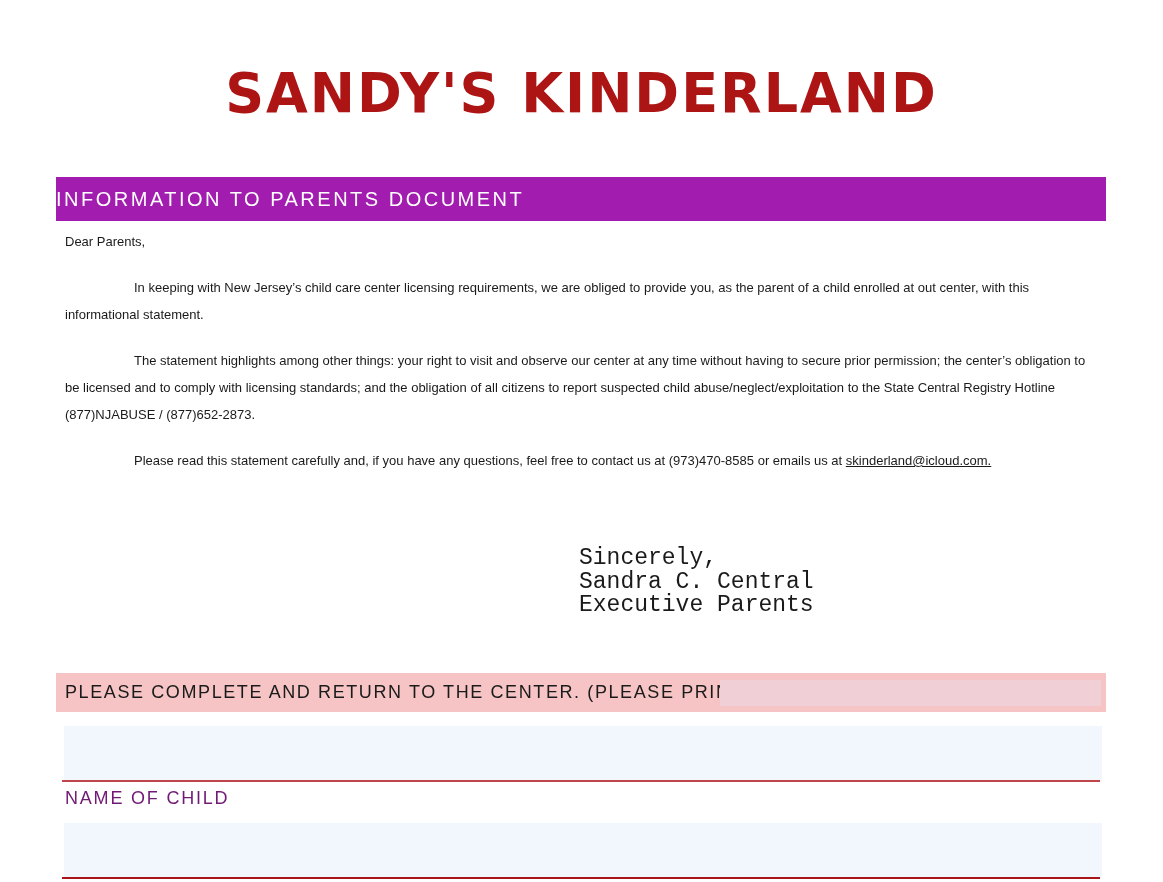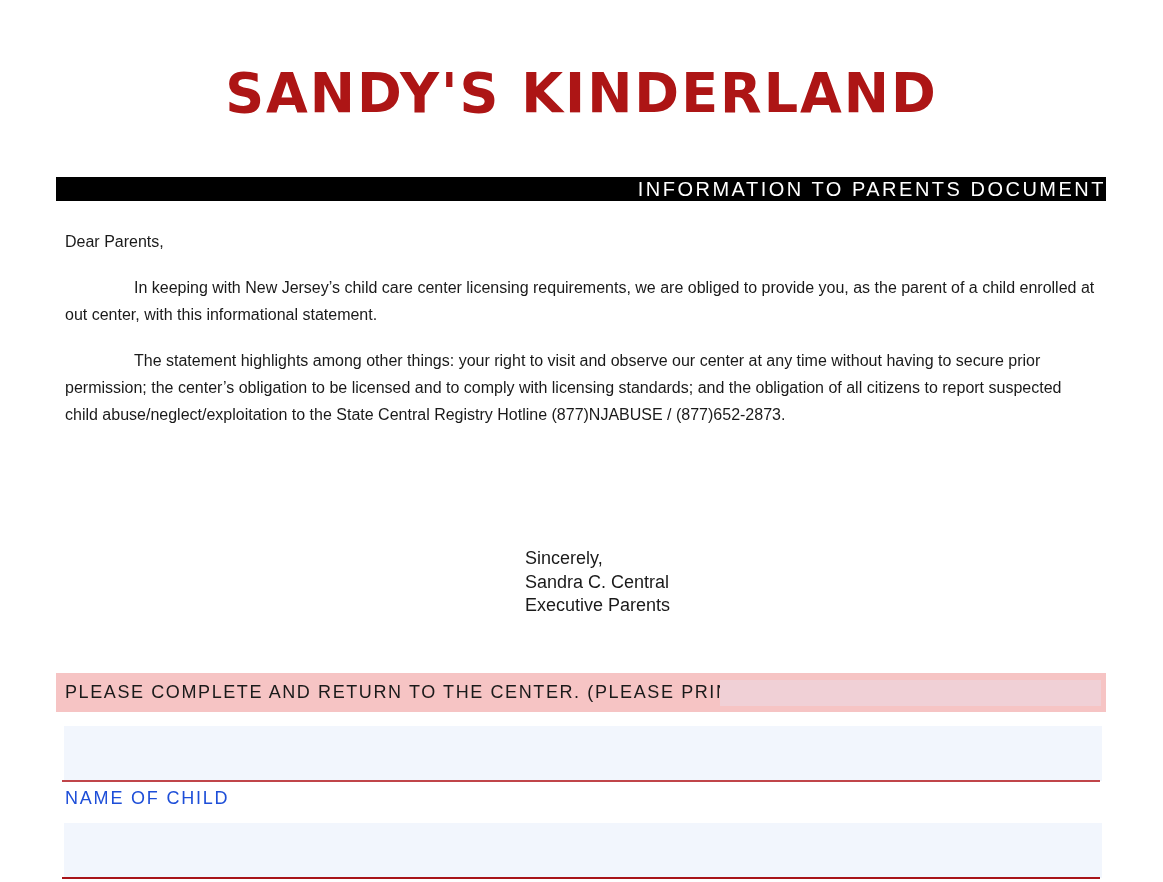--- a/index.html
+++ b/index.html
@@ -8,36 +8,36 @@
       font-family: "Liberation Sans", "DejaVu Sans", sans-serif;
       color: #1a1a1a;
     }
     .title {
       position: absolute; left: 0; top: 62px; width: 1163px; text-align: center;
       font-family: "DejaVu Sans", sans-serif; font-weight: bold;
       font-size: 54px; letter-spacing: 2px; color: #ad1515;
       transform: scaleY(1.02);
     }
     .banner {
-      position: absolute; left: 56px; top: 177px; width: 1050px; height: 24px;
-      background: #000000; color: #ffffff;
-      display: flex; align-items: center; justify-content: flex-end;
+      position: absolute; left: 56px; top: 177px; width: 1050px; height: 44px;
+      background: #a21caf; color: #ffffff;
+      display: flex; align-items: center; justify-content: flex-start;
       font-size: 20px; letter-spacing: 2.5px;
     }
     .letter {
       position: absolute; left: 65px; top: 228px; width: 1030px;
-      font-size: 16px; line-height: 27px; color: #1a1a1a;
+      font-size: 13px; line-height: 27px; color: #1a1a1a;
     }
     .letter p { margin: 0 0 19px 0; }
     .letter .greet { margin-bottom: 19px; }
     .indent { display: inline-block; width: 69px; }
     .email { text-decoration: underline; color: #1a1a1a; }
     .sign {
-      position: absolute; left: 525px; top: 547px;
-      font-size: 18px; line-height: 23.5px;
+      position: absolute; left: 579px; top: 547px;
+      font-size: 23px; line-height: 23.5px; font-family: Liberation Mono, monospace;
     }
     .sign div { white-space: nowrap; }
     .form-banner {
       position: absolute; left: 56px; top: 673px; width: 1050px; height: 39px;
       background: #f6c4c4;
     }
     .form-banner .label {
       position: absolute; left: 9px; top: 0; height: 39px; line-height: 39px;
       font-size: 18px; letter-spacing: 1.6px; color: #1a1a1a; white-space: nowrap;
     }
@@ -48,36 +48,37 @@
     .field {
       position: absolute; left: 64px; width: 1038px; height: 55px;
       background: #f2f6fd;
     }
     .field-line {
       position: absolute; left: 62px; width: 1038px; height: 2px;
       background: #c0454a;
     }
     .field-label {
       position: absolute; left: 65px; font-size: 18px; letter-spacing: 1.8px;
-      color: #1d4ed8;
+      color: #701a75;
     }
   </style>
 </head>
 <body>
 
 <div class="title">SANDY'S KINDERLAND</div>
 
 <div class="banner">
   <span>INFORMATION TO PARENTS DOCUMENT</span>
 </div>
 
 <div class="letter">
   <p class="greet">Dear Parents,</p>
   <p><span class="indent"></span><span>In keeping with New Jersey’s child care center licensing requirements, we are obliged to provide you, as the parent of a child enrolled at out center, with this informational statement.</span></p>
   <p><span class="indent"></span><span>The statement highlights among other things: your right to visit and observe our center at any time without having to secure prior permission; the center’s obligation to be licensed and to comply with licensing standards; and the obligation of all citizens to report suspected child abuse/neglect/exploitation to the State Central Registry Hotline (877)NJABUSE / (877)652-2873.</span></p>
+  <p><span class="indent"></span><span>Please read this statement carefully and, if you have any questions, feel free to contact us at (973)470-8585 or emails us at </span><a class="email">skinderland@icloud.com.</a></p>
 </div>
 
 <div class="sign">
   <div>Sincerely,</div>
   <div>Sandra C. Central</div>
   <div>Executive Parents</div>
 </div>
 
 <div class="form-banner">
   <span class="label">PLEASE COMPLETE AND RETURN TO THE CENTER. (PLEASE PRINT)</span>

